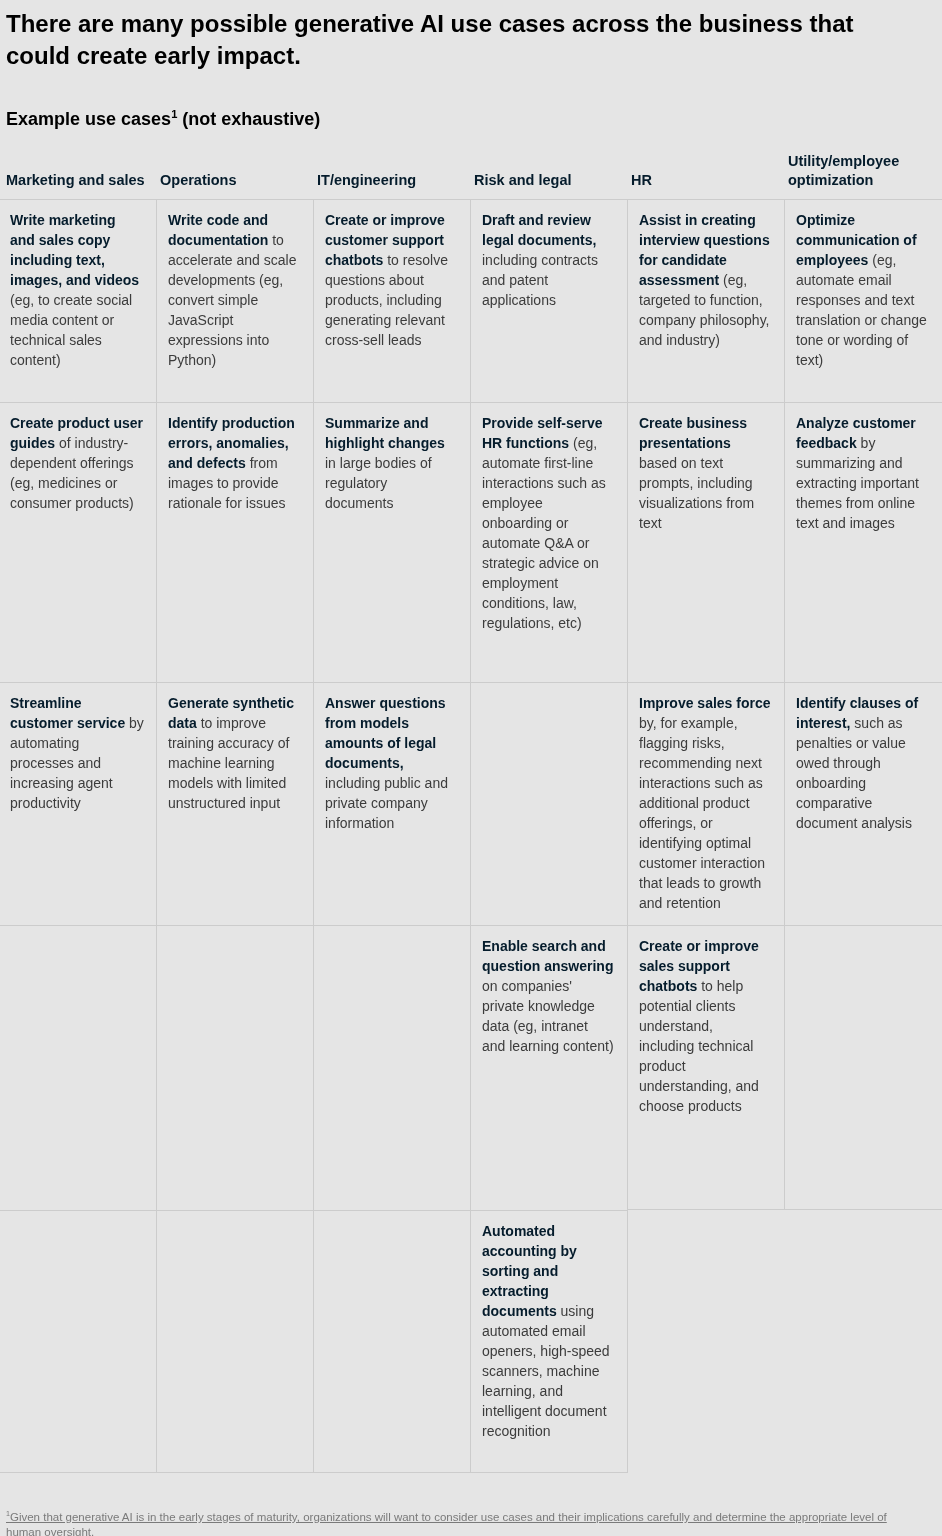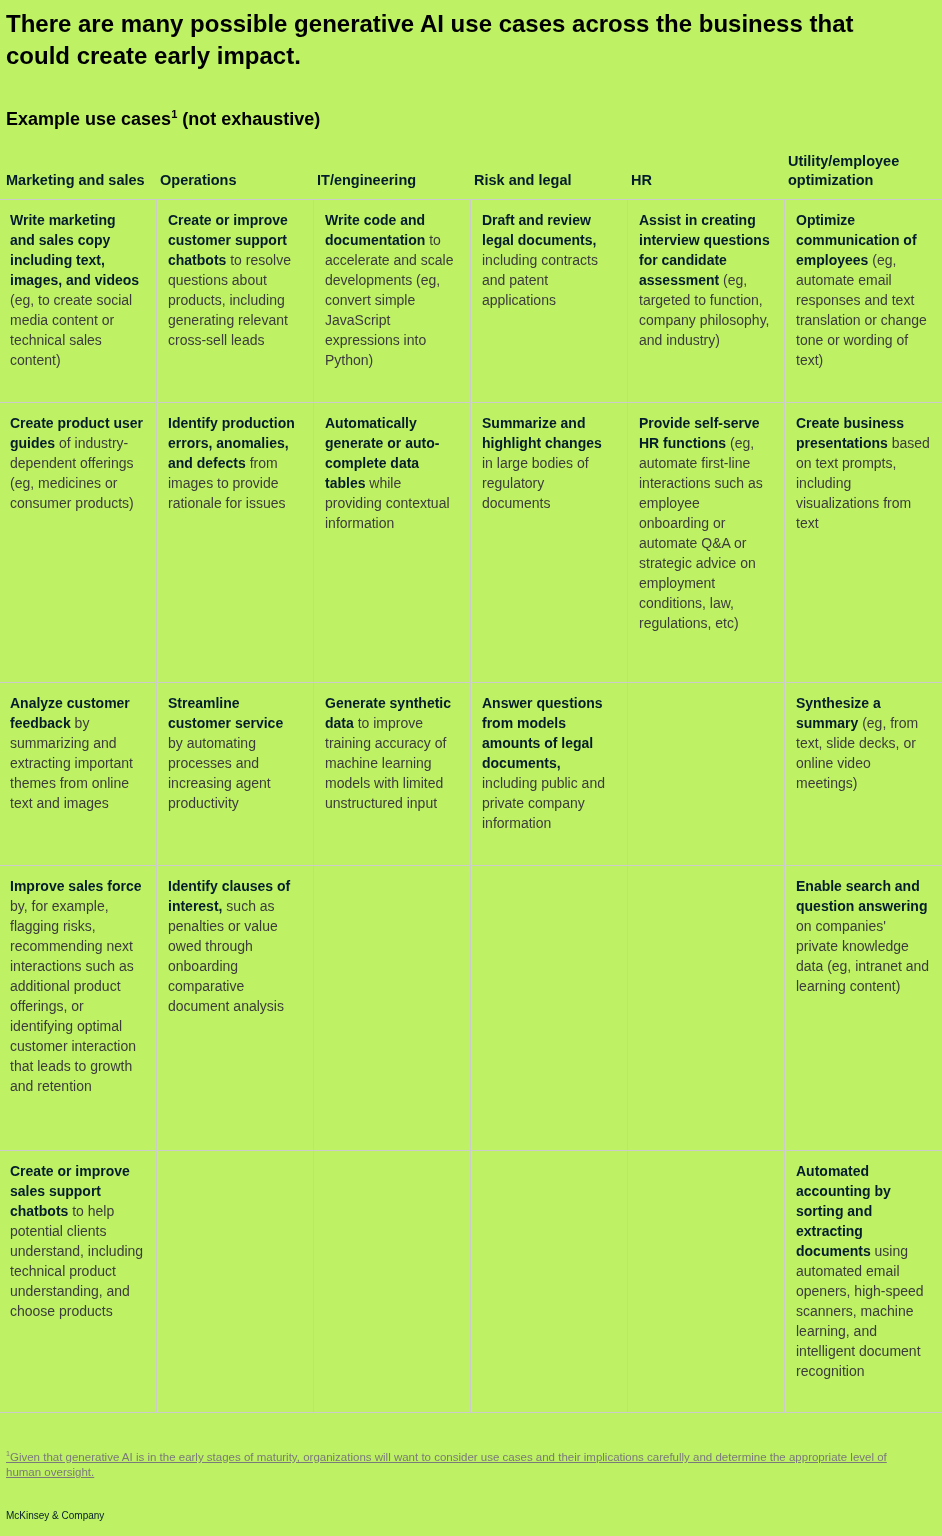--- a/index.html
+++ b/index.html
@@ -8,21 +8,21 @@
     background: #ffffff;
     font-family: "Liberation Sans", sans-serif;
     color: #051c2c;
   }
   .page {
     width: 942px;
     height: 1536px;
     box-sizing: border-box;
     padding: 8px 0 0 0;
     overflow: hidden;
-    background: #bef264;
+    background: #e5e5e5;
   }
   .pad { padding-left: 6px; padding-right: 6px; }
 
   .title {
     font-size: 24px;
     line-height: 32px;
     font-weight: bold;
     color: #000000;
     max-width: 905px;
     margin: 0;
@@ -111,37 +111,35 @@
     <div class="hcell">Marketing and sales</div>
     <div class="hcell">Operations</div>
     <div class="hcell">IT/engineering</div>
     <div class="hcell">Risk and legal</div>
     <div class="hcell">HR</div>
     <div class="hcell">Utility/employee optimization</div>
   </div>
 
   <div class="tbody">
       <div class="cell"><span class="lead">Write marketing and sales copy including text, images, and videos</span><span> (eg, to create social media content or technical sales content)</span></div>
+      <div class="cell"><span class="lead">Write code and documentation</span><span> to accelerate and scale developments (eg, convert simple JavaScript expressions into Python)</span></div>
       <div class="cell"><span class="lead">Create or improve customer support chatbots</span><span> to resolve questions about products, including generating relevant cross-sell leads</span></div>
-      <div class="cell"><span class="lead">Write code and documentation</span><span> to accelerate and scale developments (eg, convert simple JavaScript expressions into Python)</span></div>
       <div class="cell"><span class="lead">Draft and review legal documents,</span><span> including contracts and patent applications</span></div>
       <div class="cell"><span class="lead">Assist in creating interview questions for candidate assessment</span><span> (eg, targeted to function, company philosophy, and industry)</span></div>
       <div class="cell"><span class="lead">Optimize communication of employees</span><span> (eg, automate email responses and text translation or change tone or wording of text)</span></div>
       <div class="cell"><span class="lead">Create product user guides</span><span> of industry-dependent offerings (eg, medicines or consumer products)</span></div>
       <div class="cell"><span class="lead">Identify production errors, anomalies, and defects</span><span> from images to provide rationale for issues</span></div>
-      <div class="cell"><span class="lead">Automatically generate or auto-complete data tables</span><span> while providing contextual information</span></div>
       <div class="cell"><span class="lead">Summarize and highlight changes</span><span> in large bodies of regulatory documents</span></div>
       <div class="cell"><span class="lead">Provide self-serve HR functions</span><span> (eg, automate first-line interactions such as employee onboarding or automate Q&amp;A or strategic advice on employment conditions, law, regulations, etc)</span></div>
       <div class="cell"><span class="lead">Create business presentations</span><span> based on text prompts, including visualizations from text</span></div>
       <div class="cell"><span class="lead">Analyze customer feedback</span><span> by summarizing and extracting important themes from online text and images</span></div>
       <div class="cell"><span class="lead">Streamline customer service</span><span> by automating processes and increasing agent productivity</span></div>
       <div class="cell"><span class="lead">Generate synthetic data</span><span> to improve training accuracy of machine learning models with limited unstructured input</span></div>
       <div class="cell"><span class="lead">Answer questions from models amounts of legal documents,</span><span> including public and private company information</span></div>
       <div class="cell"></div>
-      <div class="cell"><span class="lead">Synthesize a summary</span><span> (eg, from text, slide decks, or online video meetings)</span></div>
       <div class="cell"><span class="lead">Improve sales force</span><span> by, for example, flagging risks, recommending next interactions such as additional product offerings, or identifying optimal customer interaction that leads to growth and retention</span></div>
       <div class="cell"><span class="lead">Identify clauses of interest,</span><span> such as penalties or value owed through onboarding comparative document analysis</span></div>
       <div class="cell"></div>
       <div class="cell"></div>
       <div class="cell"></div>
       <div class="cell"><span class="lead">Enable search and question answering</span><span> on companies' private knowledge data (eg, intranet and learning content)</span></div>
       <div class="cell"><span class="lead">Create or improve sales support chatbots</span><span> to help potential clients understand, including technical product understanding, and choose products</span></div>
       <div class="cell"></div>
       <div class="cell"></div>
       <div class="cell"></div>

